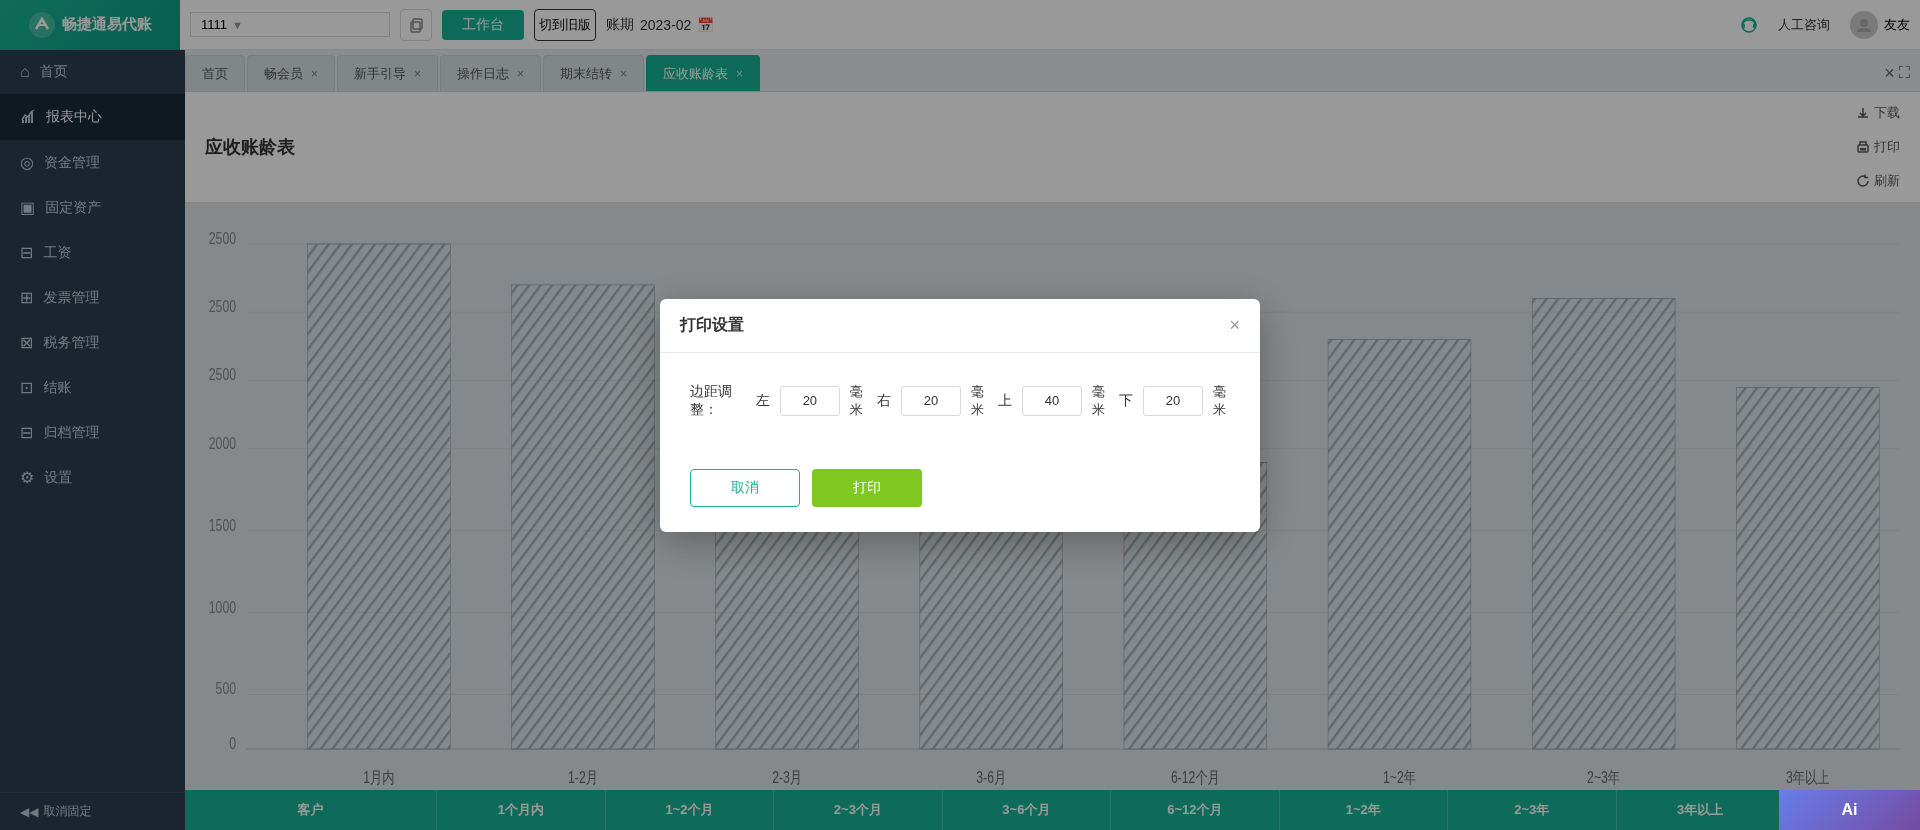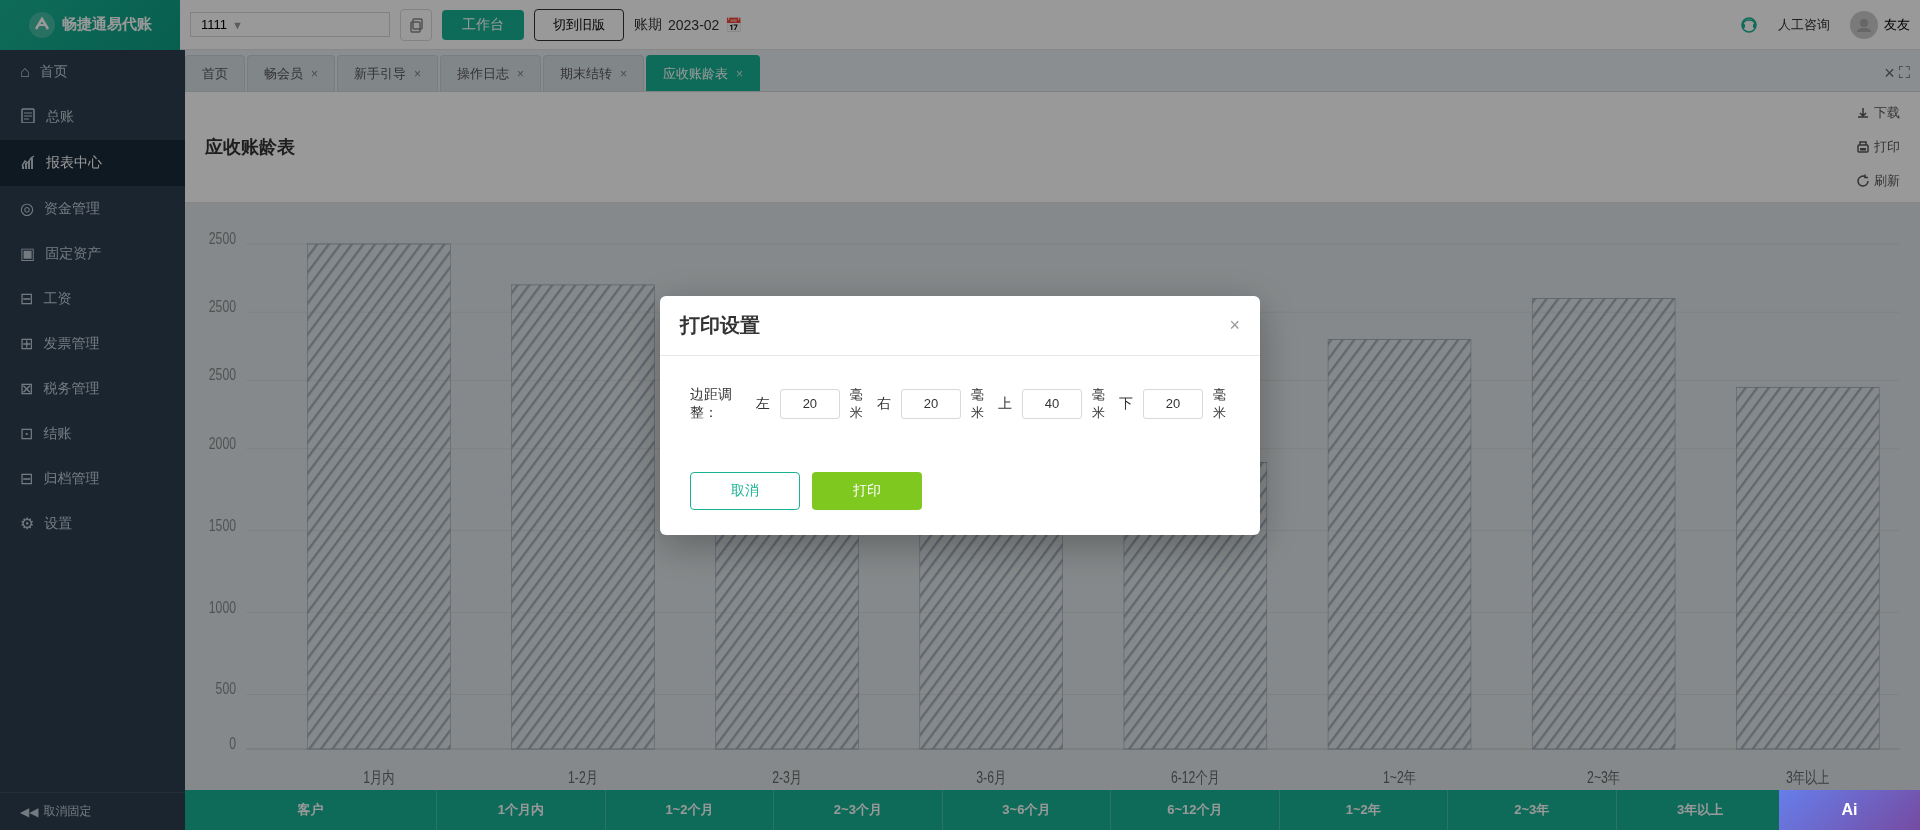--- a/index.html
+++ b/index.html
@@ -58,21 +58,21 @@
       border: none;
       border-radius: 4px;
       padding: 6px 20px;
       cursor: pointer;
       font-size: 14px;
     }
     .switch-btn {
       border: 1px solid #333;
       background: #fff;
       border-radius: 4px;
-      padding: 6px 18px;
+      padding: 6px 4px;
       cursor: pointer;
       font-size: 13px;
     }
     .period-area {
       display: flex;
       align-items: center;
       gap: 6px;
       color: #333;
       font-size: 14px;
     }
@@ -256,21 +256,21 @@
       width: 600px;
       box-shadow: 0 10px 40px rgba(0,0,0,0.3);
     }
     .modal-header {
       padding: 16px 20px;
       border-bottom: 1px solid #e8e8e8;
       display: flex;
       align-items: center;
       justify-content: space-between;
     }
-    .modal-title { font-size: 20px; font-weight: bold; color: #333; }
+    .modal-title { font-size: 16px; font-weight: bold; color: #333; }
     .modal-close { cursor: pointer; color: #999; font-size: 18px; }
     .modal-body { padding: 30px 30px; }
     .margin-row {
       display: flex;
       align-items: center;
       gap: 10px;
       font-size: 14px;
       color: #333;
     }
     .margin-label { font-size: 14px; color: #333; margin-right: 10px; }
@@ -385,31 +385,20 @@
   </div>
 </div>
 
 <div class="main-layout">
 
   <div class="sidebar">
     <div class="sidebar-scroll">
       <div class="sidebar-item">
         <span class="si-icon">⌂</span>
         <span>首页</span>
-      </div>
-      <div class="sidebar-item">
-        <span class="si-icon">
-          <svg width="16" height="16" viewBox="0 0 16 16">
-            <rect x="2" y="2" width="12" height="14" rx="1" fill="none" stroke="#c0cdd8" stroke-width="1.5"></rect>
-            <line x1="4" y1="6" x2="12" y2="6" stroke="#c0cdd8" stroke-width="1"></line>
-            <line x1="4" y1="9" x2="12" y2="9" stroke="#c0cdd8" stroke-width="1"></line>
-            <line x1="4" y1="12" x2="9" y2="12" stroke="#c0cdd8" stroke-width="1"></line>
-          </svg>
-        </span>
-        <span>总账</span>
       </div>
       <div class="sidebar-item active">
         <span class="si-icon">
           <svg width="16" height="16" viewBox="0 0 16 16">
             <polyline points="2,13 5,8 8,10 11,5 14,3" fill="none" stroke="#c0cdd8" stroke-width="1.5"></polyline>
             <rect x="2" y="13" width="2" height="3" fill="#c0cdd8"></rect>
             <rect x="5" y="10" width="2" height="6" fill="#c0cdd8"></rect>
             <rect x="8" y="8" width="2" height="8" fill="#c0cdd8"></rect>
             <rect x="11" y="5" width="2" height="11" fill="#c0cdd8"></rect>
           </svg>

